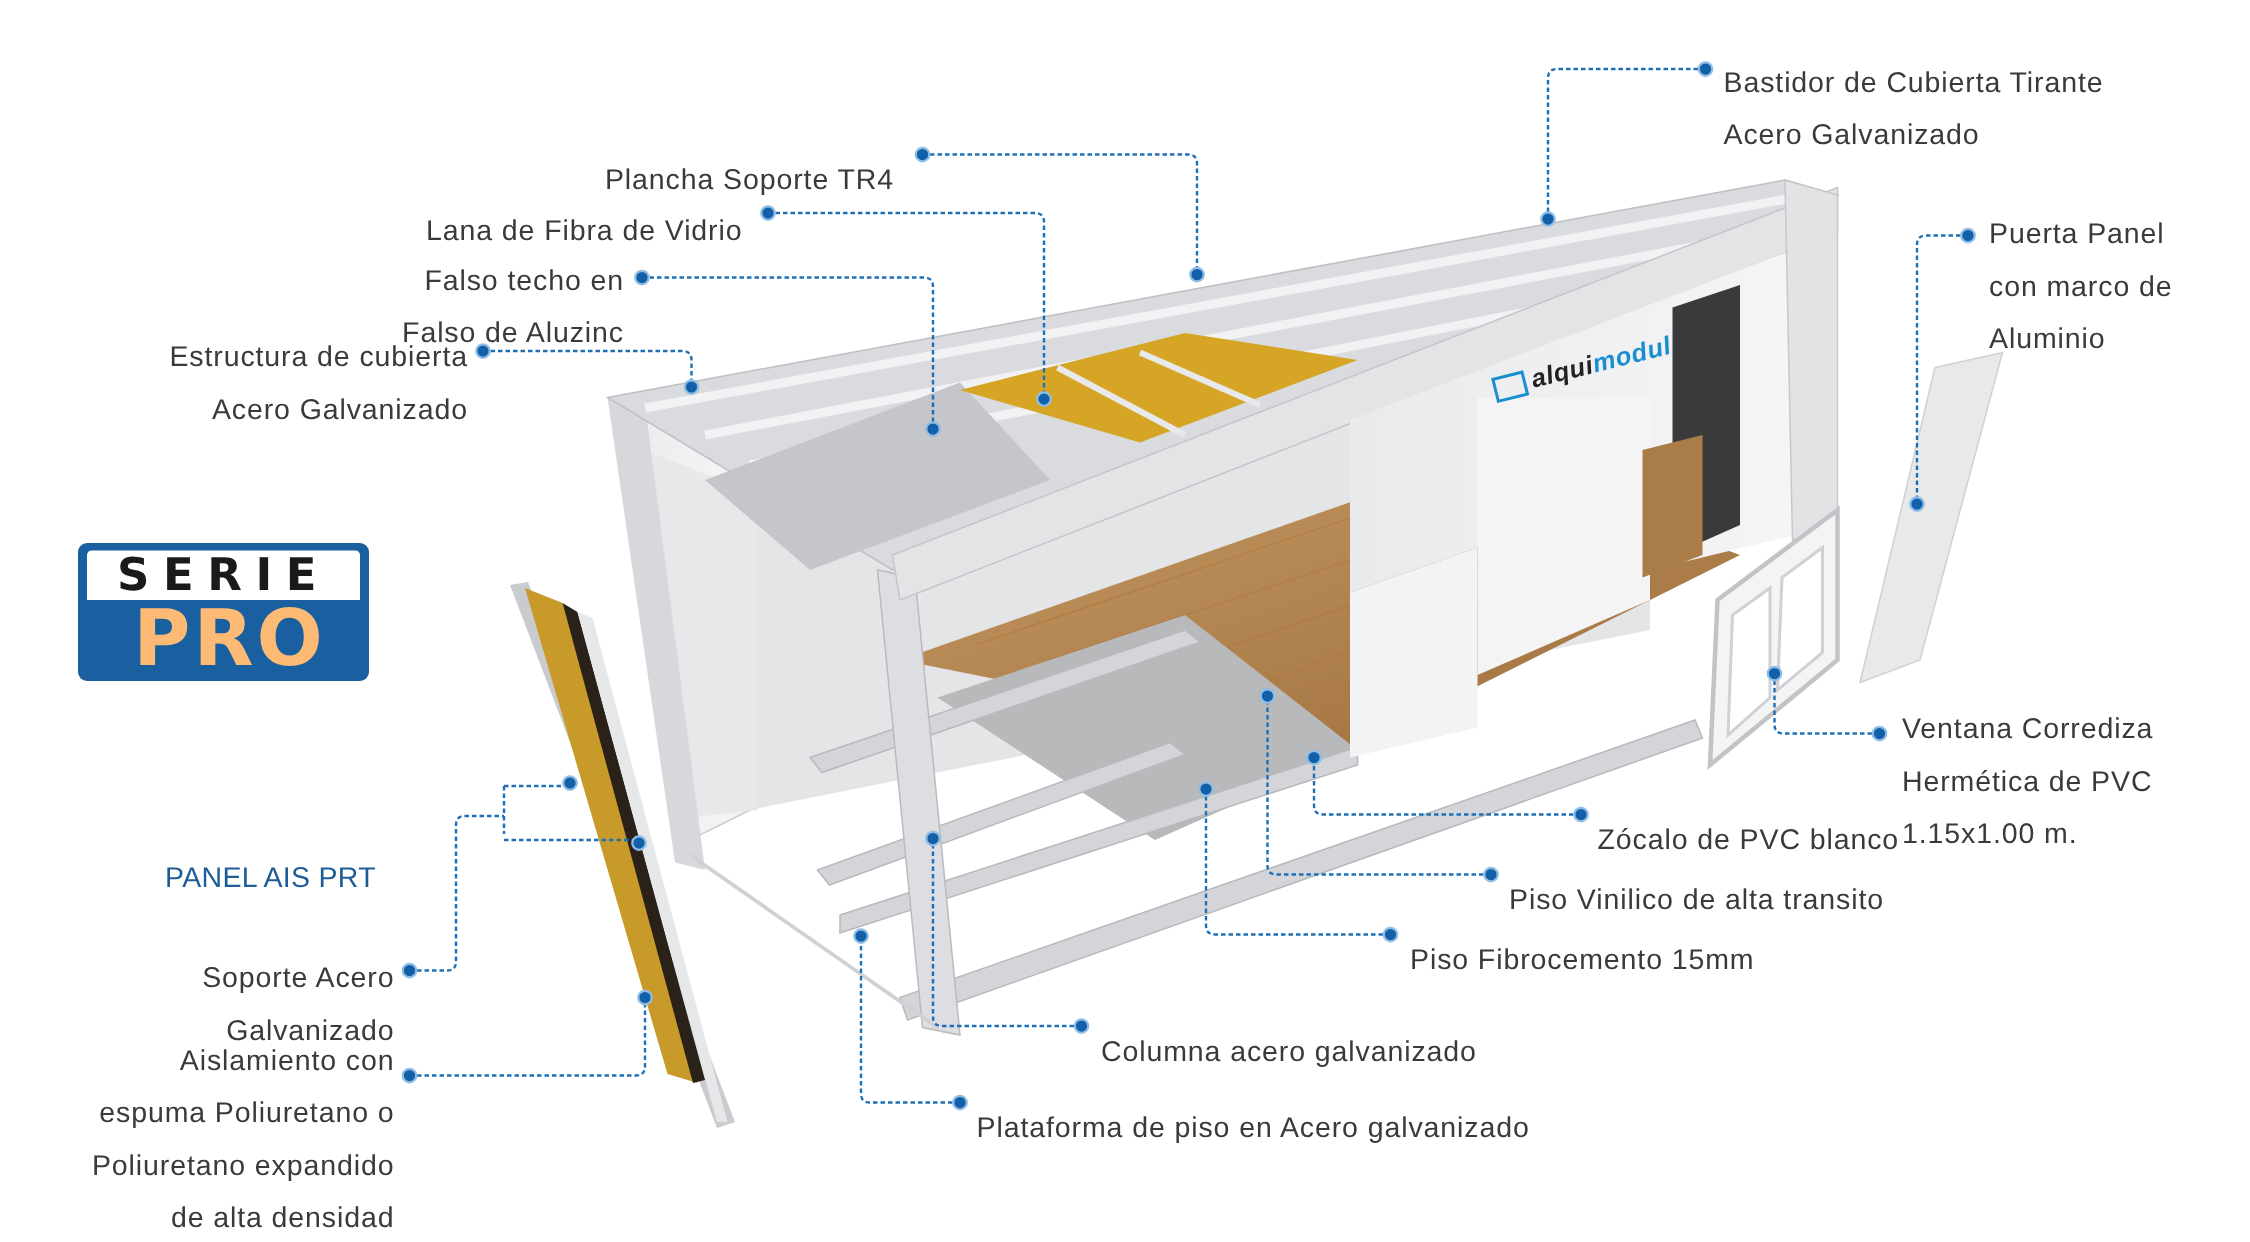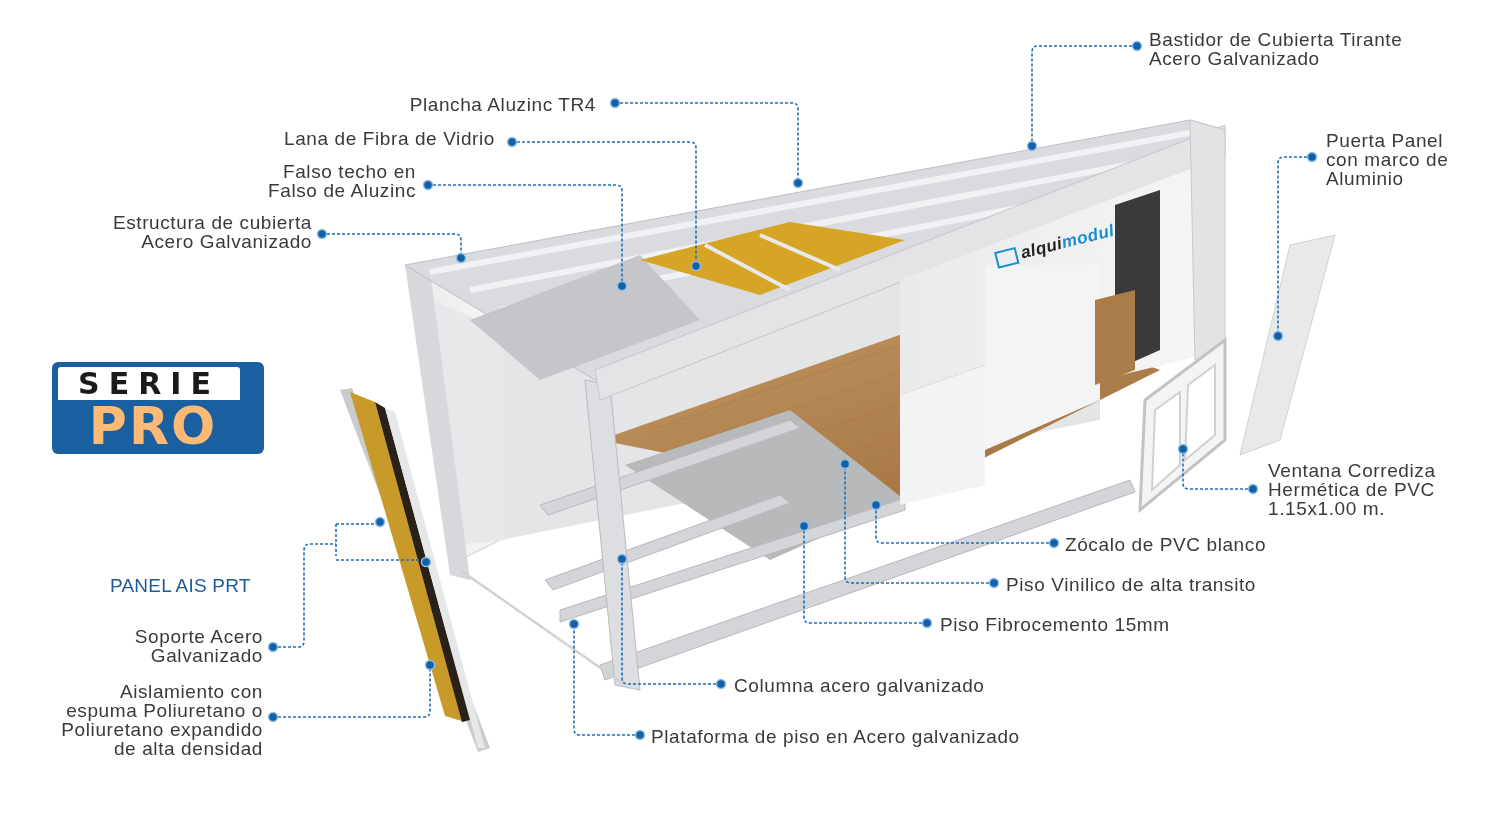--- a/index.html
+++ b/index.html
@@ -3,24 +3,24 @@
 <meta charset="utf-8">
 <style>
   html, body { margin: 0; padding: 0; background: #ffffff; }
   body { width: 1500px; height: 828px; position: relative; overflow: hidden;
          font-family: "Liberation Sans", "DejaVu Sans", sans-serif; }
   #stage { position: absolute; left: 0; top: 0; width: 1500px; height: 828px; }
   .lbl { position: absolute; color: #3a3a3a; font-size: 19px; line-height: 19px;
          letter-spacing: 0.6px; white-space: nowrap; }
   .lbl.r { text-align: right; }
   .lbl.l { text-align: left; }
-  .lbl span { display: block; }
+  .lbl span { display: block; margin-top: 16px; }
   .panel-title { position: absolute; left: 110px; top: 575px; color: #1d5c97;
                  font-weight: normal; font-size: 19px; letter-spacing: 0.2px; }
-  .logo { position: absolute; left: 52px; top: 362px; width: 212px; height: 92px;
+  .logo { position: absolute; left: 52px; top: 362px; width: 194px; height: 92px;
           background: #1a5fa0; border-radius: 6px; }
   .logo .top { position: absolute; left: 6px; top: 5px; width: 182px; height: 33px;
                background: #fff; border-radius: 3px 3px 0 0; text-align: center;
                font-weight: bold; font-size: 30px; line-height: 34px; letter-spacing: 9px;
                color: #1a1a1a; font-family: "DejaVu Sans", sans-serif; }
   .logo .bot { position: absolute; left: 4px; top: 38px; width: 194px; height: 50px;
                text-align: center; color: #fdba74; font-weight: bold; font-size: 52px;
                line-height: 52px; letter-spacing: 2px; font-family: "DejaVu Sans", sans-serif; }
   .brand { position: absolute; left: 996px; top: 250px; transform: rotate(-14deg);
            transform-origin: left center; font-weight: bold; font-style: italic;
@@ -165,21 +165,21 @@
   <div class="logo">
     <div class="top">SERIE</div>
     <div class="bot">PRO</div>
   </div>
 
   <div class="lbl l" style="left:1149px;top:30px">
     <span>Bastidor de Cubierta Tirante</span>
       <span>Acero Galvanizado</span>
   </div>
   <div class="lbl r" style="right:904px;top:95px">
-    <span>Plancha Aluzinc TR4</span>
+    <span>Plancha Soporte TR4</span>
   </div>
   <div class="lbl r" style="right:1005px;top:129px">
     <span>Lana de Fibra de Vidrio</span>
   </div>
   <div class="lbl r" style="right:1084px;top:162px">
     <span>Falso techo en</span>
       <span>Falso de Aluzinc</span>
   </div>
   <div class="lbl r" style="right:1188px;top:213px">
     <span>Estructura de cubierta</span>

